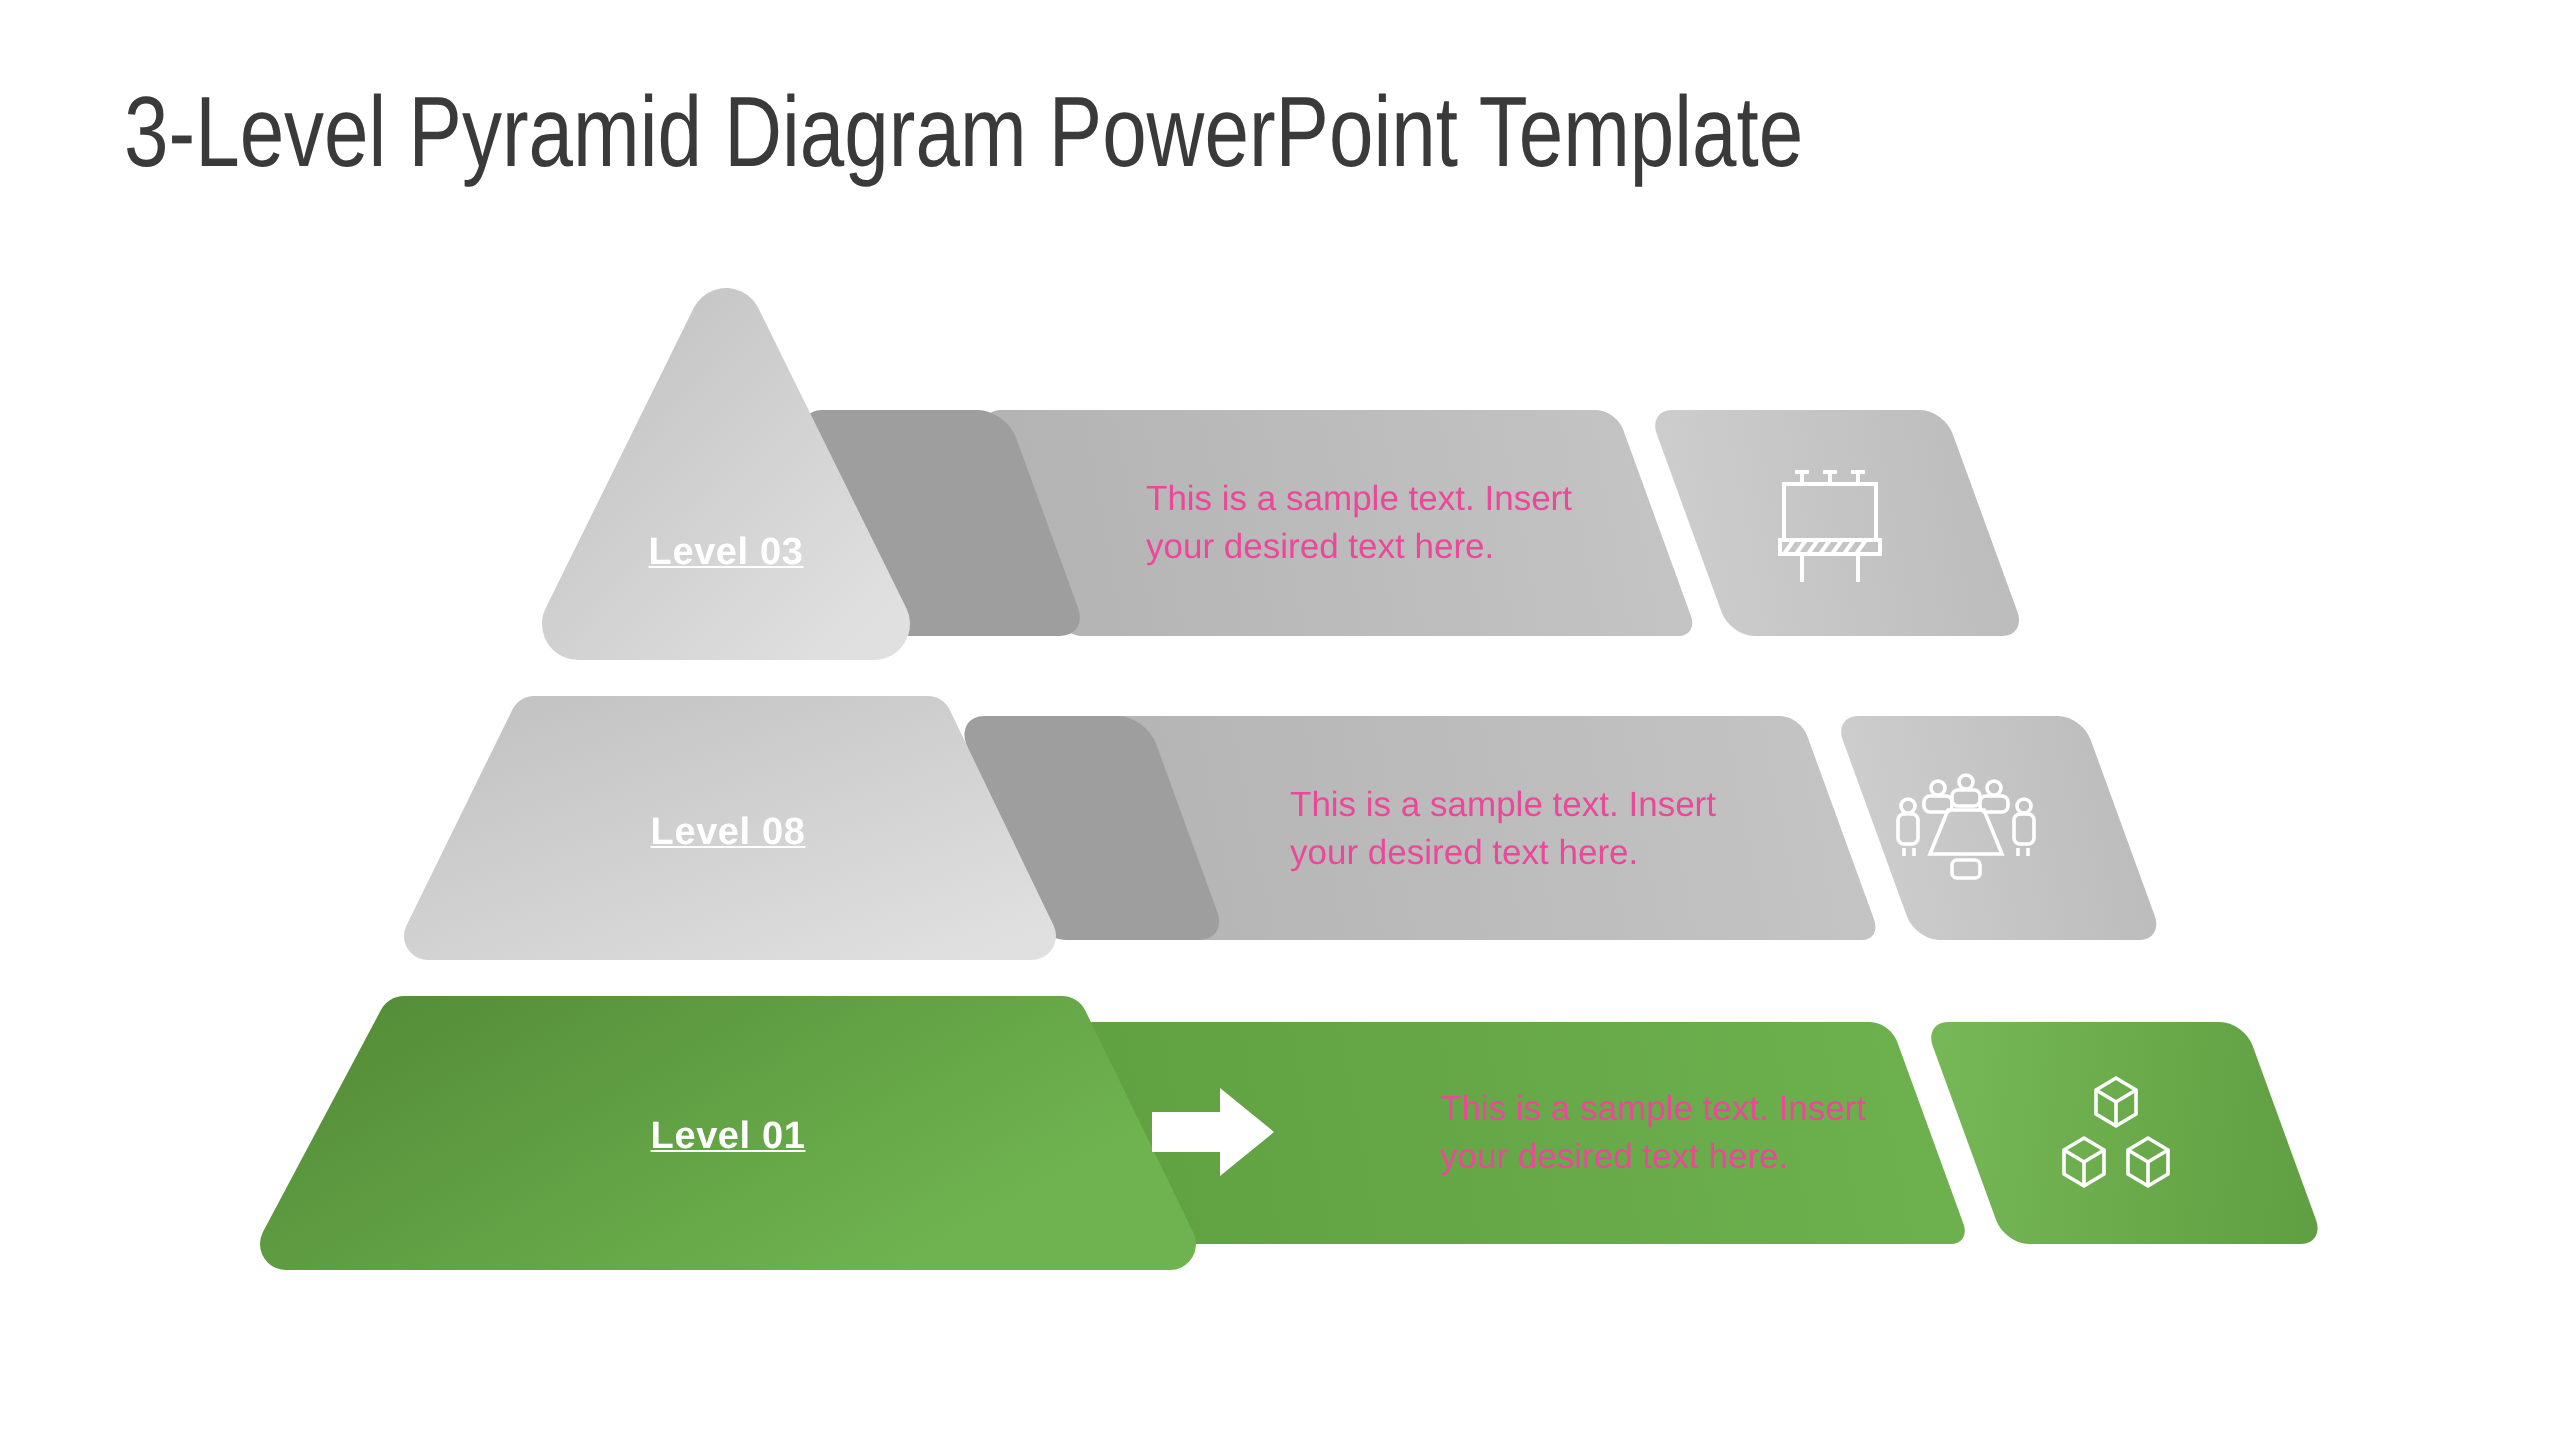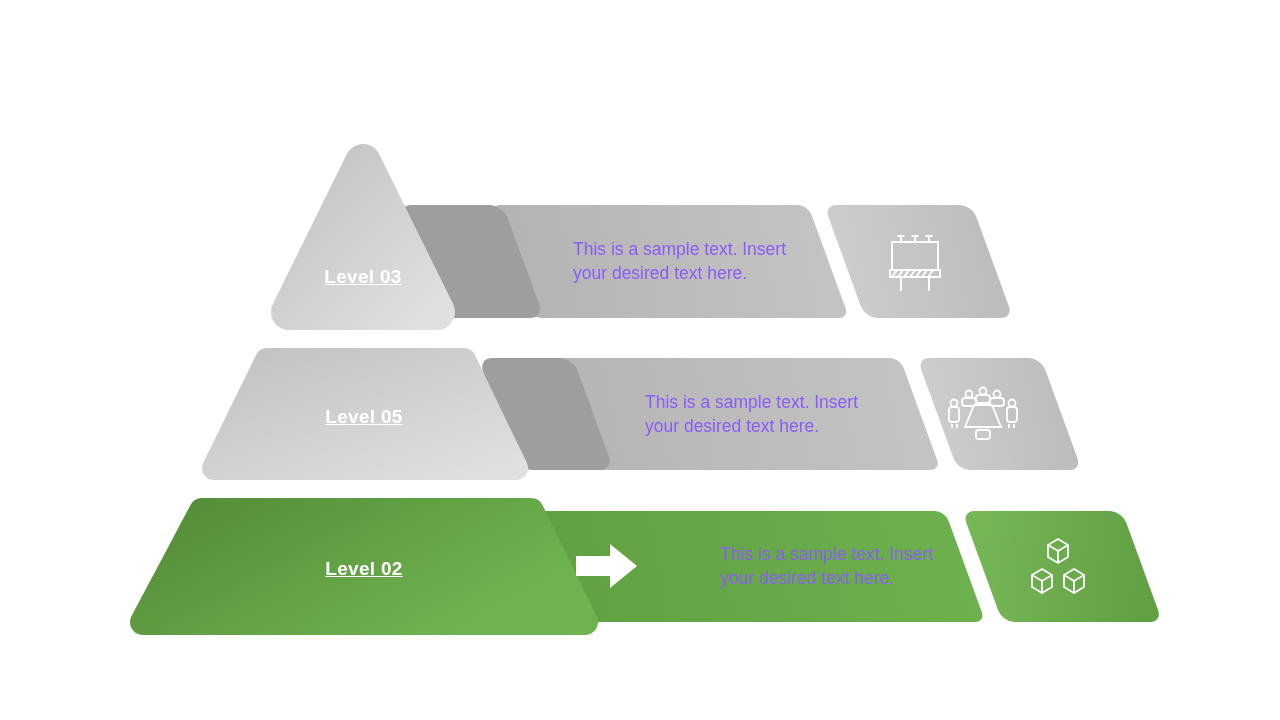--- a/index.html
+++ b/index.html
@@ -21,31 +21,34 @@
   .cap-green{background:linear-gradient(115deg,#77b857,#5f9e41);border-radius:12px;z-index:1;}
   .connector-dark{background:#9e9e9e;border-radius:14px;z-index:2;}
   
   .segments-svg{position:absolute;left:0;top:0;z-index:3;pointer-events:none;}
   
   .level-label{
     position:absolute;width:140px;text-align:center;color:#ffffff;
     font-size:19px;font-weight:700;line-height:23px;z-index:5;letter-spacing:.3px;text-decoration:underline;
   }
   .sample-text{
-    position:absolute;color:#8b5cf6;font-size:17.5px;line-height:23.5px;
+    position:absolute;color:#ec4899;font-size:17.5px;line-height:23.5px;
     font-weight:400;z-index:5;
   }
   .icon-svg{position:absolute;z-index:5;}
   .icon-svg *{vector-effect:non-scaling-stroke;}
 </style>
 </head>
 <body>
 
 <div id="stage">
 
+  <div class="slide-title">
+    <span class="slide-title-inner">3-Level Pyramid Diagram PowerPoint Template</span>
+  </div>
 
   <div class="skew bar-gray" style="left:490px;top:205px;width:318px;height:113px;"></div>
   <div class="skew cap-gray" style="left:824px;top:205px;width:148px;height:113px;"></div>
   <div class="skew connector-dark" style="left:397px;top:205px;width:106px;height:113px;"></div>
 
   <div class="skew bar-gray" style="left:520px;top:358px;width:380px;height:112px;"></div>
   <div class="skew cap-gray" style="left:917px;top:358px;width:124px;height:112px;"></div>
   <div class="skew connector-dark" style="left:478px;top:358px;width:95px;height:112px;"></div>
 
   <div class="skew bar-green" style="left:500px;top:511px;width:445px;height:111px;"></div>
@@ -66,22 +69,22 @@
     <polygon points="289,312 363,162 437,312" fill="url(#gradGray)" stroke="url(#gradGray)" stroke-width="36" stroke-linejoin="round"></polygon>
 
     <polygon points="267,360 464,360 516,468 214,468" fill="url(#gradGray)" stroke="url(#gradGray)" stroke-width="24" stroke-linejoin="round"></polygon>
 
     <polygon points="202,511 531,511 585,622 143,622" fill="url(#gradGreen)" stroke="url(#gradGreen)" stroke-width="26" stroke-linejoin="round"></polygon>
 
     <polygon points="576,556 610,556 610,544 637,566 610,588 610,576 576,576" fill="#ffffff"></polygon>
   </svg>
 
   <div class="level-label" style="left:293px;top:265px;">Level 03</div>
-  <div class="level-label" style="left:294px;top:405px;">Level 05</div>
-  <div class="level-label" style="left:294px;top:557px;">Level 02</div>
+  <div class="level-label" style="left:294px;top:405px;">Level 08</div>
+  <div class="level-label" style="left:294px;top:557px;">Level 01</div>
 
   <div class="sample-text" style="left:573px;top:238px;">
     <div>This is a sample text. Insert</div>
     <div>your desired text here.</div>
   </div>
   <div class="sample-text" style="left:645px;top:391px;">
     <div>This is a sample text. Insert</div>
     <div>your desired text here.</div>
   </div>
   <div class="sample-text" style="left:720px;top:543px;">

